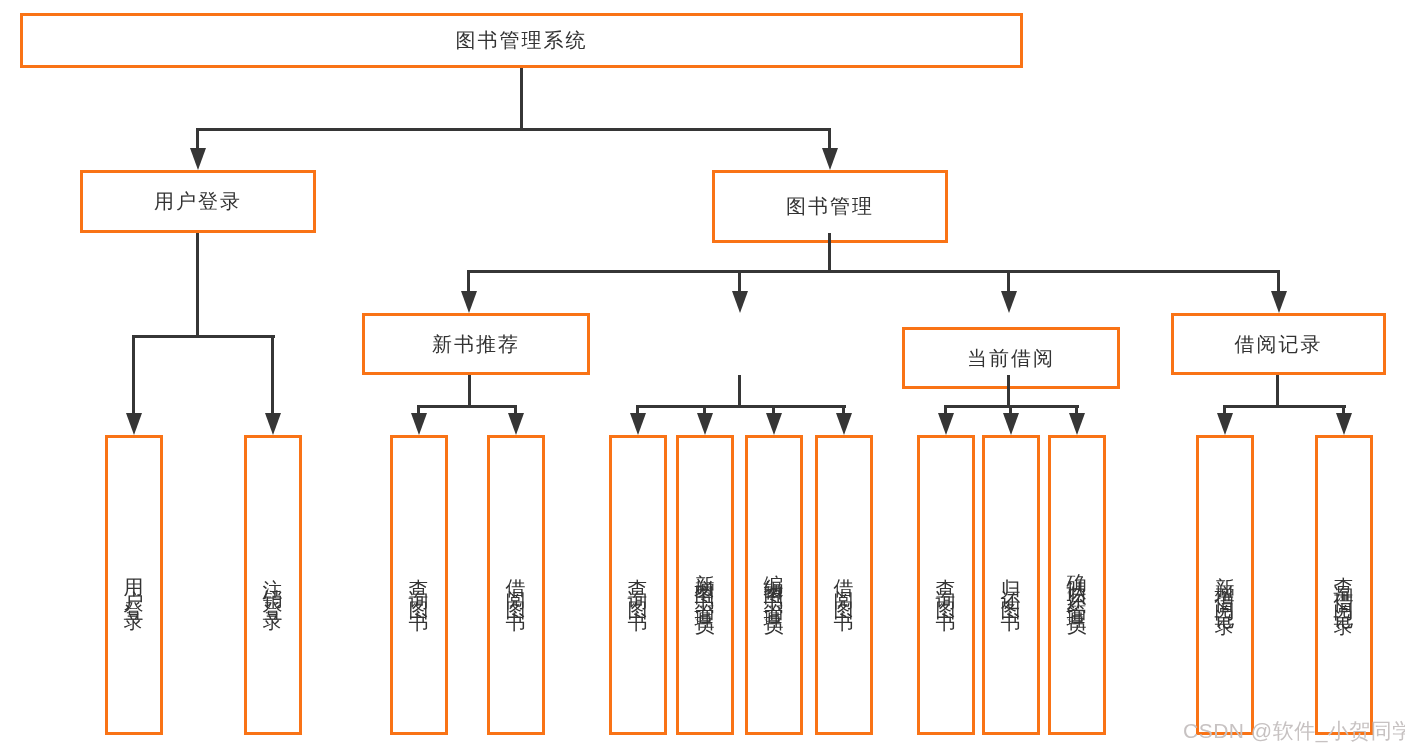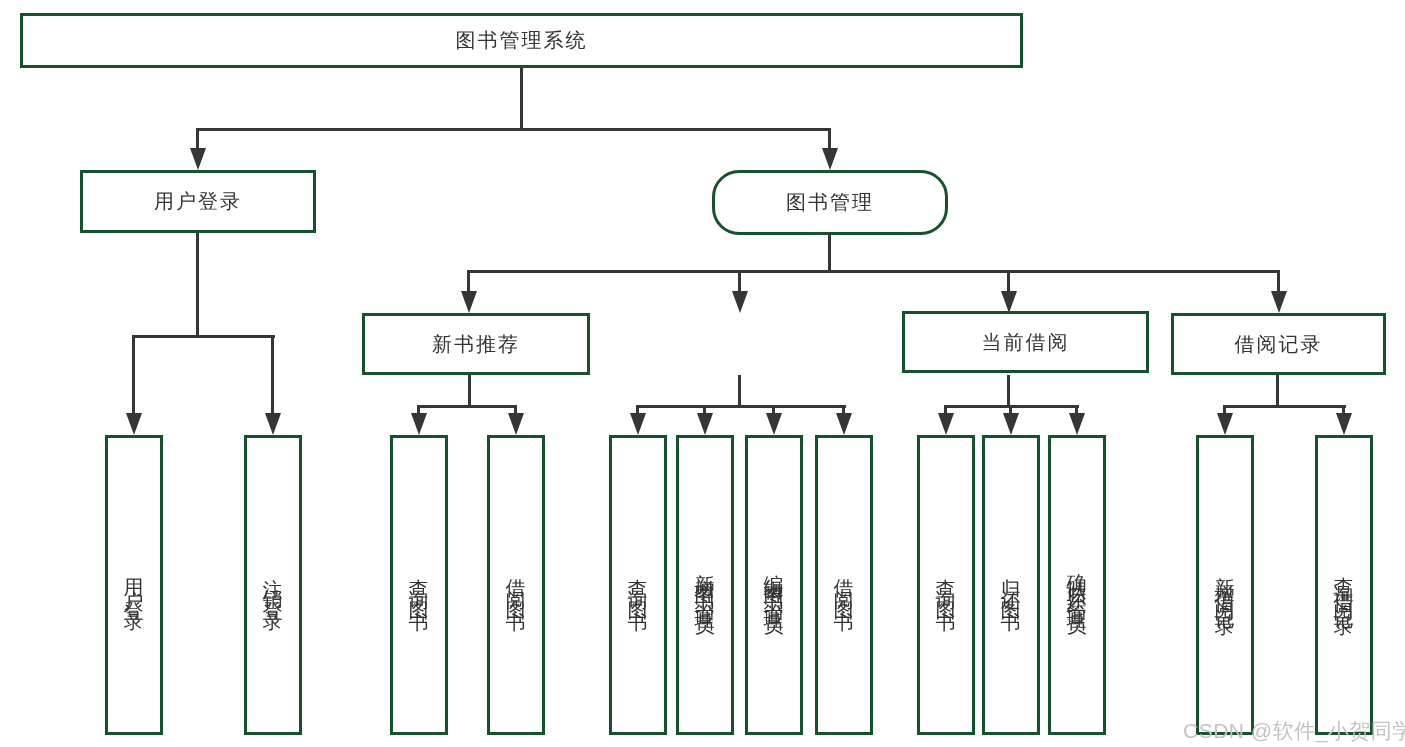--- a/index.html
+++ b/index.html
@@ -1,21 +1,21 @@
 <!DOCTYPE html>
 <html><head>
 <meta charset="utf-8">
 <style>
   html,body{margin:0;padding:0;background:#fff;}
   .stage{
     position:relative;width:1405px;height:747px;background:#fff;overflow:hidden;
     font-family:"Liberation Sans",sans-serif;color:#333;
   }
   .box{
-    position:absolute;box-sizing:border-box;border:3px solid #14532d;background:#fff;
+    position:absolute;box-sizing:border-box;border:3px solid #f97316;background:#fff;
     display:flex;align-items:center;justify-content:center;
     font-size:20px;color:#333;letter-spacing:2px;
   }
   .leaf{top:435px;width:58px;height:300px;}
   .leaf span{
     writing-mode:vertical-rl;text-orientation:mixed;
     font-size:20px;line-height:1;color:#333;display:block;
   }
   .ls6 span{letter-spacing:6px;}
   .ls8 span{letter-spacing:8px;}
@@ -41,42 +41,42 @@
   <div class="box" style="left:20px;top:13px;width:1003px;height:55px;">图书管理系统</div>
 
   <div class="vline" style="left:520px;top:68px;height:62px;"></div>
   <div class="hline" style="left:196px;top:128px;width:635px;"></div>
   <div class="vline" style="left:196px;top:128px;height:24px;"></div>
   <div class="vline" style="left:828px;top:128px;height:24px;"></div>
   <div class="arrow" style="left:190px;top:148px;"></div>
   <div class="arrow" style="left:822px;top:148px;"></div>
 
   <div class="box" style="left:80px;top:170px;width:236px;height:63px;">用户登录</div>
-  <div class="box" style="left:712px;top:170px;width:236px;height:65px;border-radius:27px;">图书管理</div>
+  <div class="box" style="left:712px;top:170px;width:236px;height:73px;">图书管理</div>
 
   <div class="vline" style="left:196px;top:233px;height:104px;"></div>
   <div class="hline" style="left:132px;top:335px;width:143px;"></div>
   <div class="vline" style="left:132px;top:335px;height:82px;"></div>
   <div class="vline" style="left:271px;top:335px;height:82px;"></div>
   <div class="arrow" style="left:126px;top:413px;"></div>
   <div class="arrow" style="left:265px;top:413px;"></div>
 
   <div class="vline" style="left:828px;top:233px;height:39px;"></div>
   <div class="hline" style="left:467px;top:270px;width:813px;"></div>
   <div class="vline" style="left:467px;top:270px;height:23px;"></div>
   <div class="vline" style="left:738px;top:270px;height:23px;"></div>
   <div class="vline" style="left:1007px;top:270px;height:23px;"></div>
   <div class="vline" style="left:1277px;top:270px;height:23px;"></div>
   <div class="arrow" style="left:461px;top:291px;"></div>
   <div class="arrow" style="left:732px;top:291px;"></div>
   <div class="arrow" style="left:1001px;top:291px;"></div>
   <div class="arrow" style="left:1271px;top:291px;"></div>
 
   <div class="box" style="left:362px;top:313px;width:228px;height:62px;">新书推荐</div>
-  <div class="box" style="left:902px;top:311px;width:247px;height:62px;">当前借阅</div>
+  <div class="box" style="left:902px;top:327px;width:218px;height:62px;">当前借阅</div>
   <div class="box" style="left:1171px;top:313px;width:215px;height:62px;">借阅记录</div>
 
   <div class="vline" style="left:468px;top:375px;height:32px;"></div>
   <div class="hline" style="left:417px;top:405px;width:100px;"></div>
   <div class="vline" style="left:417px;top:405px;height:12px;"></div>
   <div class="vline" style="left:514px;top:405px;height:12px;"></div>
   <div class="arrow" style="left:411px;top:413px;"></div>
   <div class="arrow" style="left:508px;top:413px;"></div>
 
   <div class="vline" style="left:738px;top:375px;height:32px;"></div>

